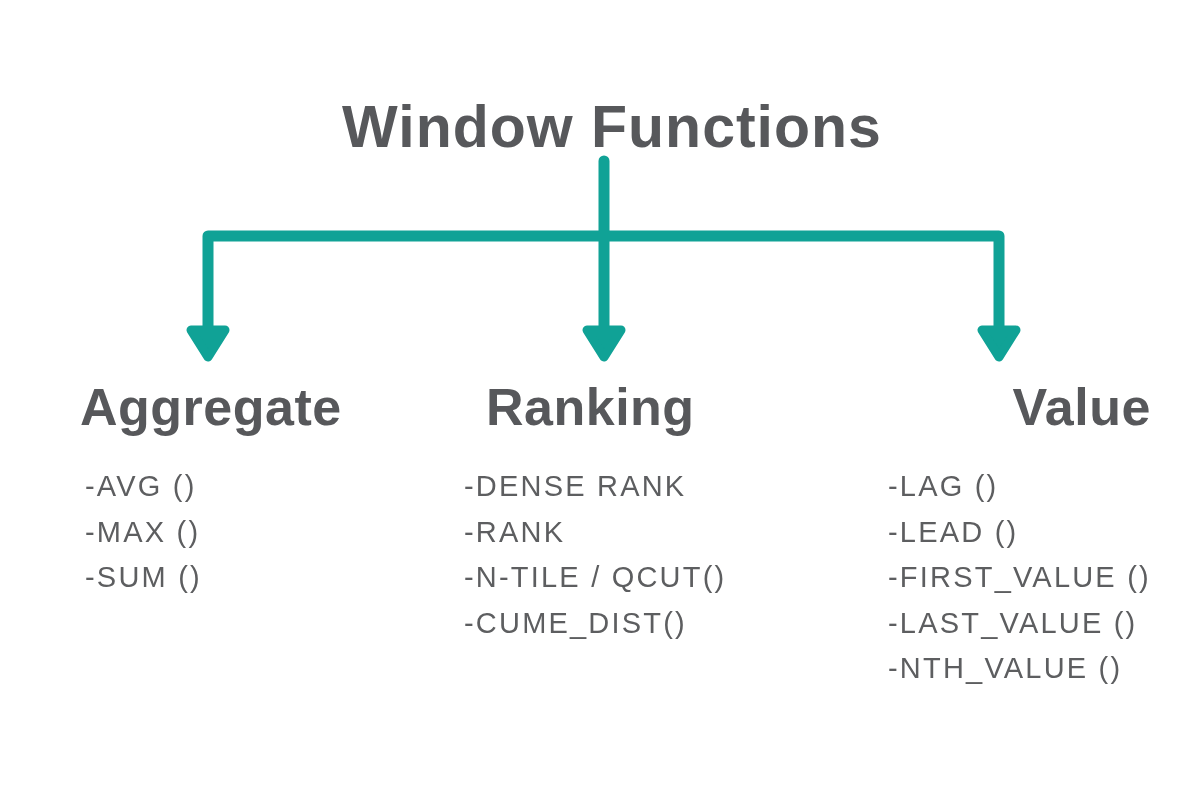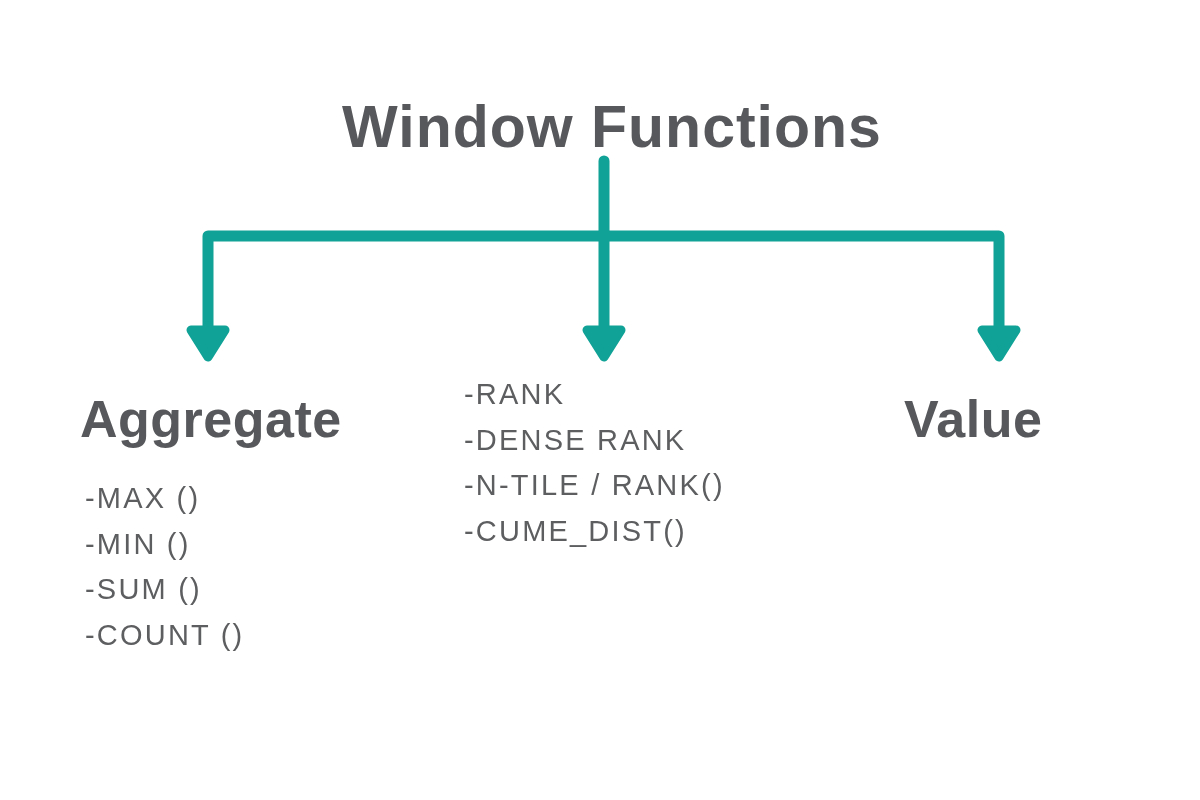--- a/index.html
+++ b/index.html
@@ -56,21 +56,21 @@
     fill: var(--accent);
     stroke: var(--accent);
     stroke-width: 9;
     stroke-linejoin: round;
   }
   .col {
     position: absolute;
     top: 372px;
   }
   .col h2 {
-    margin: 16px 0 26px 0;
+    margin: 4px 0 26px 0;
     font-size: 52px;
     line-height: 62px;
     font-weight: 700;
     letter-spacing: 0.5px;
     color: var(--heading);
   }
   .col ul {
     list-style: none;
     margin: 0;
     padding: 0;
@@ -98,33 +98,40 @@
     <path class="stroke" d="M604 161 L604 334"></path>
     <path class="stroke" d="M208 334 L208 236 L999 236 L999 334"></path>
     <polygon class="head" points="191,330 225,330 208,357"></polygon>
     <polygon class="head" points="587,330 621,330 604,357"></polygon>
     <polygon class="head" points="982,330 1016,330 999,357"></polygon>
   </svg>
 
   <section class="col col-0">
     <h2>Aggregate</h2>
     <ul>
+        <li>-AVG ()</li>
         <li>-MAX ()</li>
-        <li>-MIN ()</li>
         <li>-SUM ()</li>
-        <li>-COUNT ()</li>
       </ul>
   </section>
 
   <section class="col col-1">
+    <h2>Ranking</h2>
     <ul>
+        <li>-DENSE RANK</li>
         <li>-RANK</li>
-        <li>-DENSE RANK</li>
-        <li>-N-TILE / RANK()</li>
+        <li>-N-TILE / QCUT()</li>
         <li>-CUME_DIST()</li>
       </ul>
   </section>
 
   <section class="col col-2">
     <h2>Value</h2>
+    <ul>
+        <li>-LAG ()</li>
+        <li>-LEAD ()</li>
+        <li>-FIRST_VALUE ()</li>
+        <li>-LAST_VALUE ()</li>
+        <li>-NTH_VALUE ()</li>
+      </ul>
   </section>
 
 </div>
 
 </body></html>

